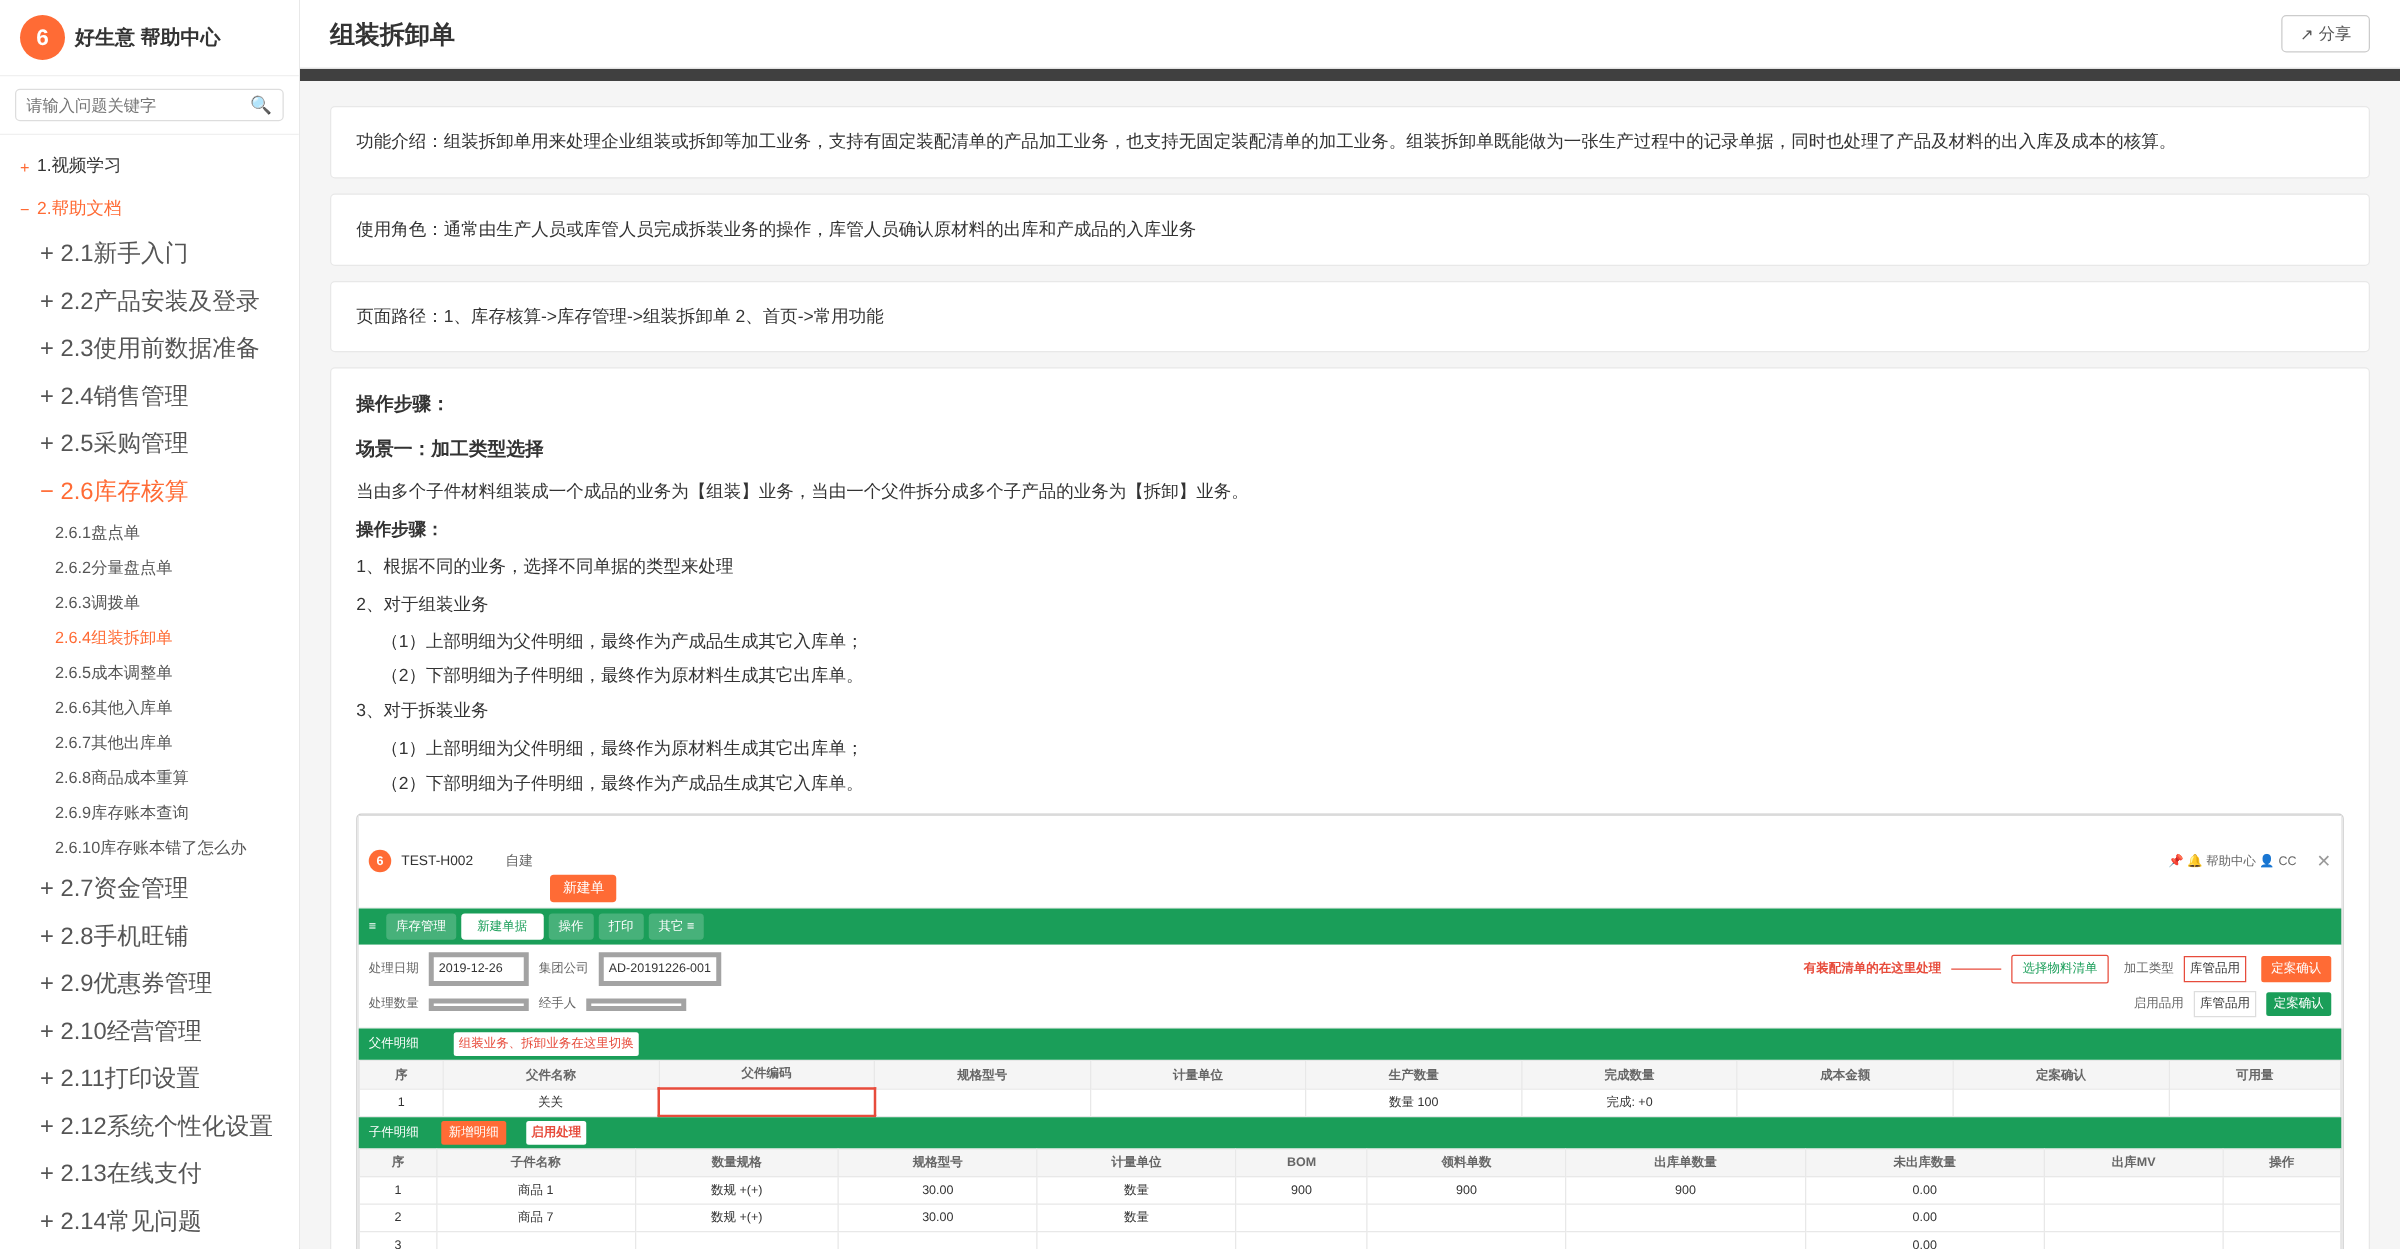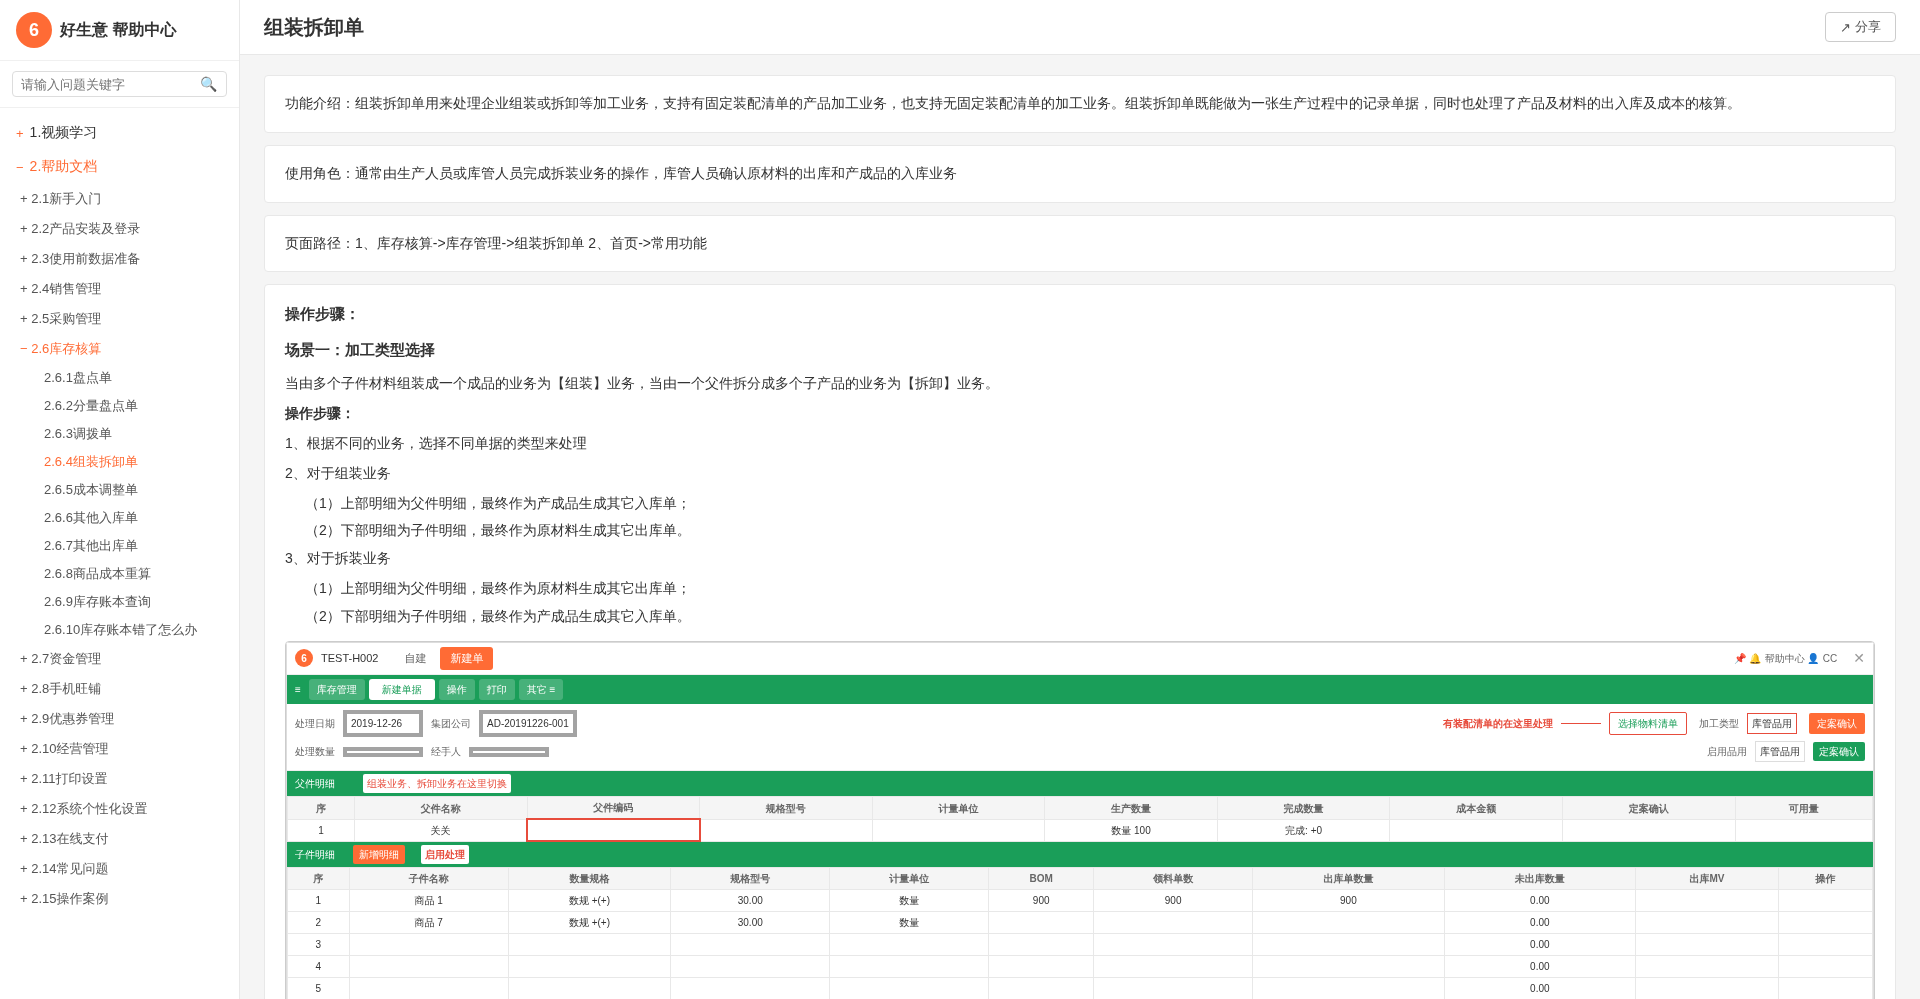--- a/index.html
+++ b/index.html
@@ -56,38 +56,39 @@
       display: flex; align-items: center;
       padding: 8px 16px;
       cursor: pointer; color: #333; font-size: 14px;
     }
     .nav-item-main .plus-icon { color: #ff6b35; margin-right: 6px; font-size: 13px; }
     .nav-item-main .minus-icon { color: #ff6b35; margin-right: 6px; font-size: 13px; }
     .nav-item-main.active { color: #ff6b35; }
 
     .nav-sub-list { list-style: none; padding: 0; }
     .nav-sub-item {
-      padding: 6px 16px 6px 20px;
-      font-size: 13px; color: #555; cursor: pointer;
+      padding: 6px 16px 6px 32px;
+      font-size: 19px; color: #555; cursor: pointer;
     }
     .nav-sub-item.active { color: #ff6b35; }
     .nav-sub-sub-list { list-style: none; }
     .nav-sub-sub-item {
       padding: 5px 16px 5px 44px;
       font-size: 13px; color: #555; cursor: pointer;
     }
     .nav-sub-sub-item.active-leaf { color: #ff6b35; font-weight: 500; }
 
     
     .main-area {
       flex: 1;
       display: flex;
       flex-direction: column;
       overflow: hidden;
       background: #404040;
+      gap: 10px;
     }
     .main-header {
       background: #fff;
       padding: 12px 24px;
       border-bottom: 1px solid #e8e8e8;
       display: flex;
       align-items: center;
       justify-content: space-between;
     }
     .main-title { font-size: 20px; font-weight: bold; color: #333; }
@@ -139,21 +140,21 @@
       border: 1px solid #ddd;
       font-size: 11px;
     }
     .mock-top-bar {
       background: #fff;
       border-bottom: 1px solid #eee;
       padding: 4px 8px;
       display: flex; align-items: center; gap: 8px; font-size: 11px;
     }
     .mock-tab-active {
-      background: #ff6b35; color: #fff; padding: 2px 10px; border-radius: 3px; font-size: 11px;
+      background: #ff6b35; color: #fff; padding: 2px 10px; border-radius: 3px; font-size: 11px; margin-top: 43px;
     }
     .mock-nav-bar {
       background: #1a9e59;
       padding: 4px 8px;
       display: flex; align-items: center; gap: 4px;
     }
     .mock-nav-btn {
       background: rgba(255,255,255,0.2); color: #fff;
       padding: 2px 8px; border-radius: 3px; font-size: 10px;
     }

